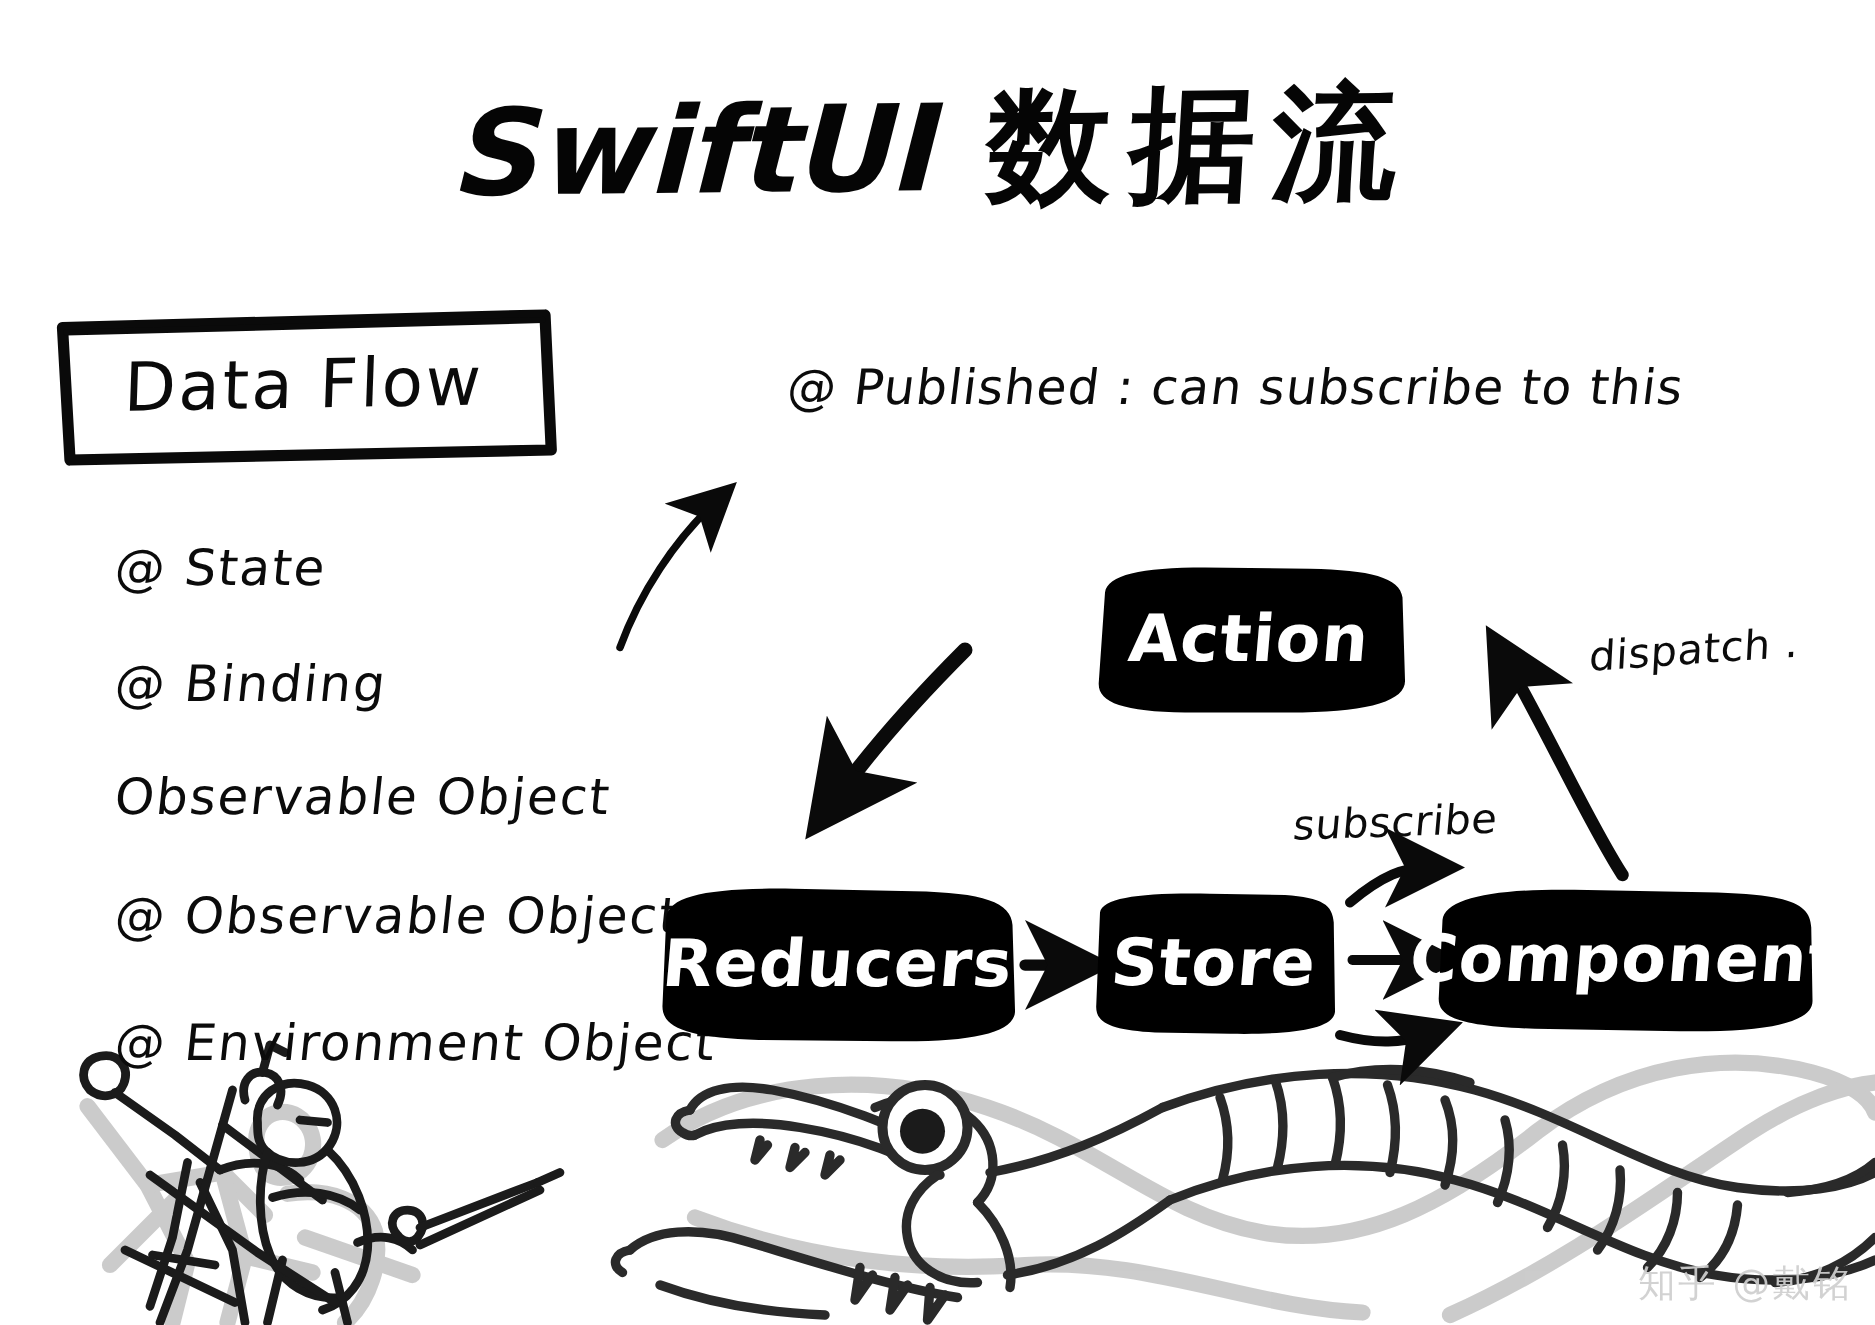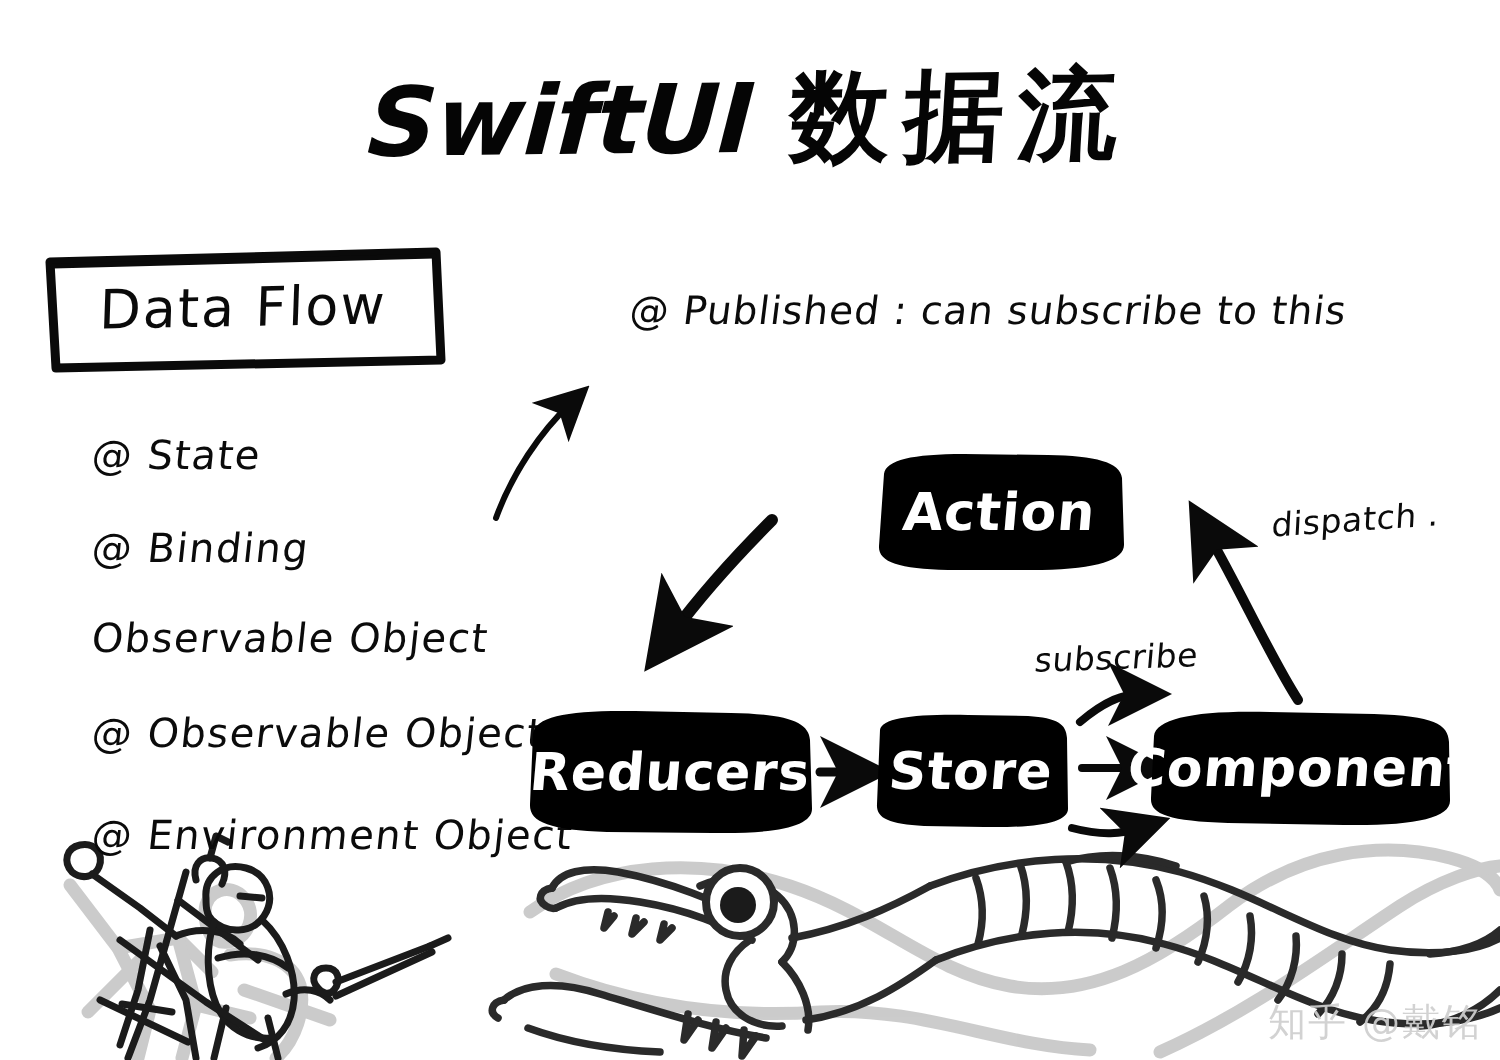--- a/index.html
+++ b/index.html
@@ -105,21 +105,21 @@
 
   #node-action    { left: 872px;  top: 452px; width: 255px; height: 120px; font-size: 52px; }
   #node-reducers  { left: 525px;  top: 708px; width: 290px; height: 128px; font-size: 52px; }
   #node-store     { left: 872px;  top: 712px; width: 198px; height: 118px; font-size: 52px; }
   #node-component { left: 1148px; top: 708px; width: 305px; height: 120px; font-size: 52px; }
 
   
   #watermark {
     right: 18px; bottom: 12px;
     font-family: "DejaVu Sans", sans-serif;
-    font-size: 38px;
+    font-size: 30px;
     color: #cfcfcf;
     letter-spacing: 2px;
     white-space: nowrap;
     opacity: 0.92;
   }
 
   
   .svg-layer {
     position: absolute;
     left: 0; top: 0;

